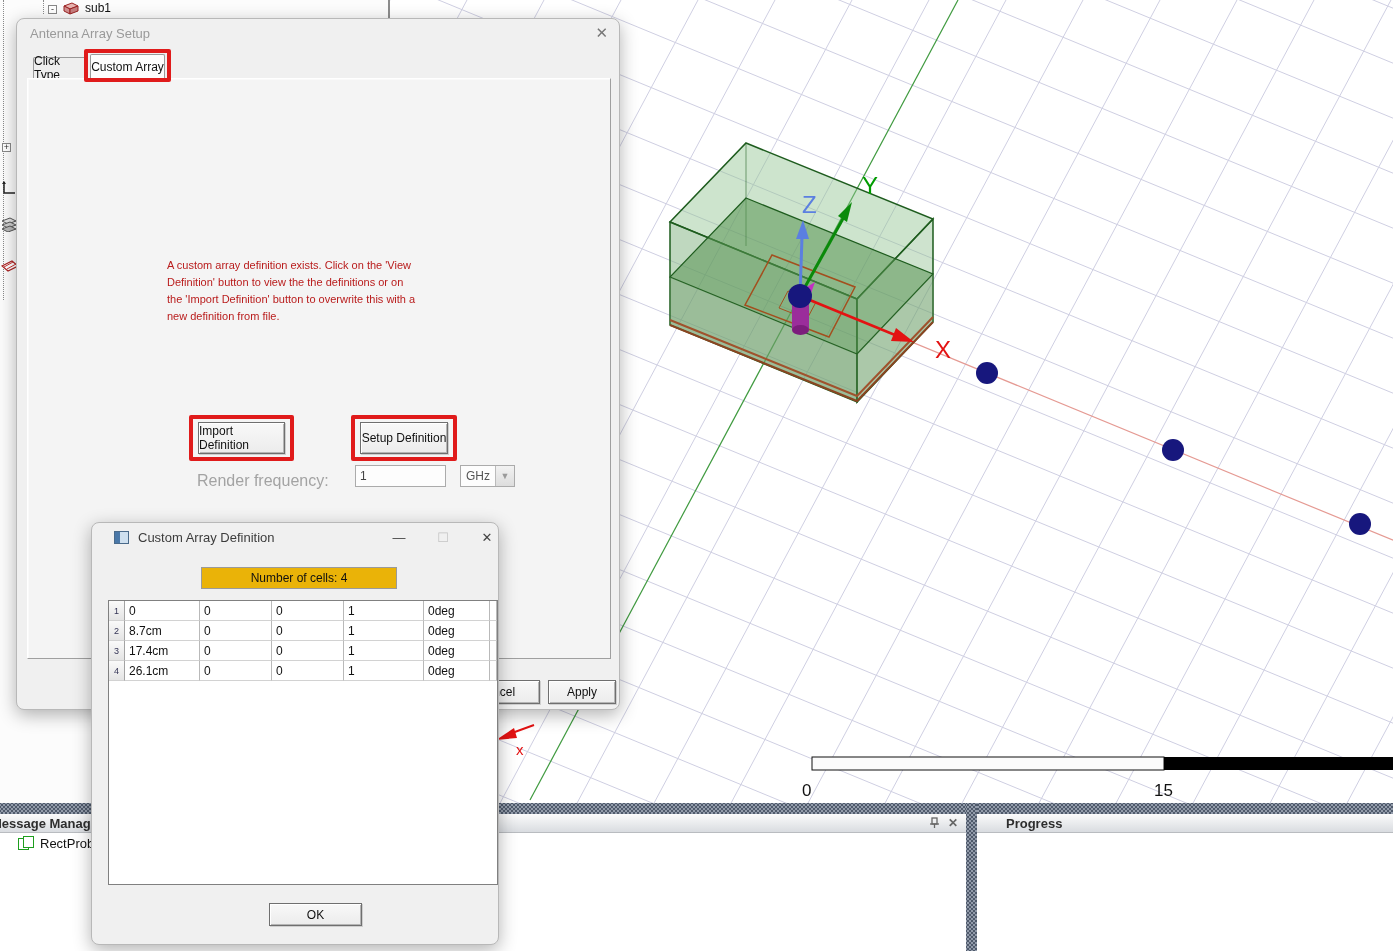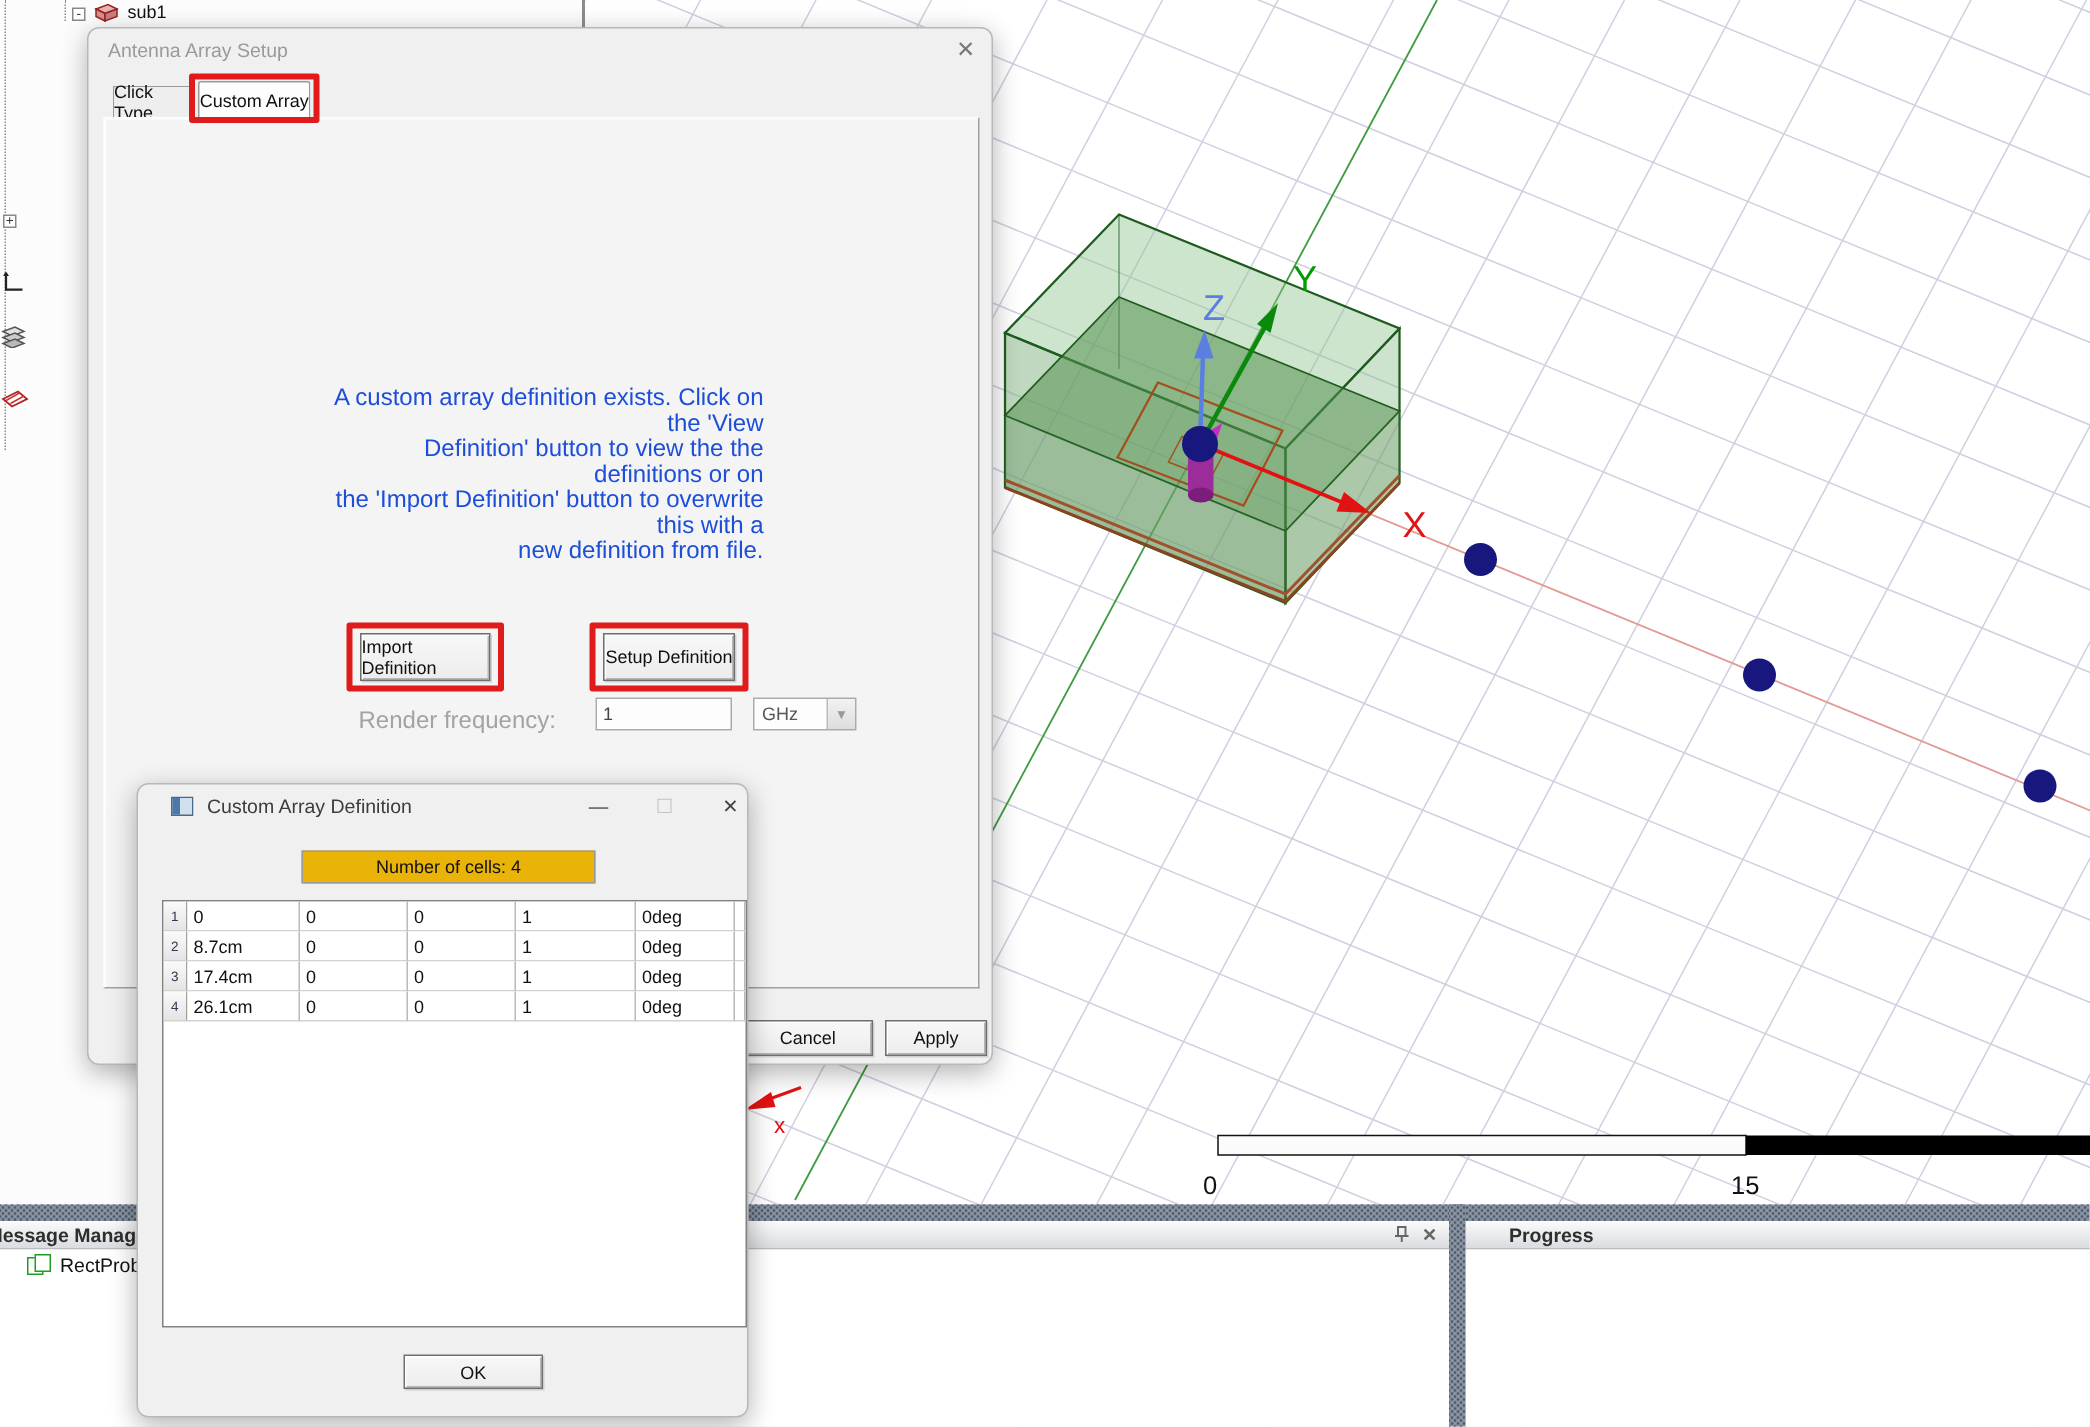--- a/index.html
+++ b/index.html
@@ -25,21 +25,21 @@
     background:linear-gradient(#f8f8f8,#ececec); border:1px solid #6f6f6f;
     box-shadow:inset 1px 1px 0 #ffffff, inset -1px -1px 0 #b5b5b5, 1px 1px 0 #cfcfcf; }
   .redbox { border:4px solid #e01b1b; border-radius:2px; }
 
   .tab { font-size:12px; color:#111; display:flex; align-items:center; justify-content:center;
     background:#eeeeee; border:1px solid #9a9a9a; border-bottom:none; border-radius:2px 2px 0 0; }
   .tab.sel { background:#fdfdfd; }
   .tabpage { background:#f4f4f4; border:1px solid #fff; border-right-color:#9f9f9f;
     border-bottom-color:#9f9f9f; box-shadow:inset 1px 1px 0 #fafafa; }
 
-  .info-line { font-size:16px; color:#1d4ed8; text-align:right; line-height:17px; }
+  .info-line { font-size:11px; color:#b91c1c; text-align:left; line-height:17px; }
   .gray-label { font-size:16px; color:#a3a3a3; }
   .tb-input { background:#fdfdfd; border:1px solid #ababab; font-size:12px; color:#444;
     padding-left:4px; display:flex; align-items:center; }
   .combo { background:#fdfdfd; border:1px solid #ababab; display:flex; font-size:12px; color:#555; }
   .combo .txt { flex:1; display:flex; align-items:center; padding-left:5px; }
   .combo .arrow { width:19px; background:linear-gradient(#f2f2f2,#ddd); border-left:1px solid #bbb;
     color:#9a9a9a; font-size:9px; display:flex; align-items:center; justify-content:center; }
 
   
   #cad-dialog { z-index:20; }
@@ -247,21 +247,21 @@
 
 <div class="abs texture" style="left:966px; top:803px; width:11px; height:148px; z-index:6;"></div>
 
 <div class="abs" style="left:977px; top:814px; width:416px; height:137px; z-index:5;">
   <div class="panel-header" style="height:19px; padding-left:29px;">
     <span>Progress</span>
   </div>
   <div class="panel-body" style="height:118px;"></div>
 </div>
 
-<div class="abs dialog" style="left:16px; top:18px; width:604px; height:692px; z-index:10;margin-left:42px;">
+<div class="abs dialog" style="left:16px; top:18px; width:604px; height:692px; z-index:10;">
   <div class="abs dlg-title" style="left:13px; top:7px;">Antenna Array Setup</div>
   <div class="abs win-x" style="right:11px; top:5px;">✕</div>
 
   <div class="abs tab" style="left:16px; top:38px; width:53px; height:21px;">Click Type</div>
   <div class="abs tab sel" style="left:73px; top:35px; width:75px; height:25px; z-index:2;">Custom Array</div>
   <div class="abs redbox" style="left:67px; top:30px; width:87px; height:33px; z-index:3;"></div>
 
   <div class="abs tabpage" style="left:10px; top:59px; width:584px; height:581px;"></div>
 
   <div class="abs" style="left:150px; top:238px; width:300px;">
@@ -272,21 +272,21 @@
   </div>
 
   <div class="abs redbox" style="left:172px; top:396px; width:105px; height:46px;"></div>
   <div class="abs btn" style="left:181px; top:403px; width:87px; height:32px;">Import Definition</div>
 
   <div class="abs redbox" style="left:334px; top:396px; width:106px; height:46px;"></div>
   <div class="abs btn" style="left:343px; top:403px; width:88px; height:32px;">Setup Definition</div>
 
   <div class="abs gray-label" style="left:180px; top:453px;">Render frequency:</div>
   <div class="abs tb-input" style="left:338px; top:446px; width:91px; height:22px;">1</div>
-  <div class="abs combo" style="left:443px; top:446px; width:69px; height:22px;">
+  <div class="abs combo" style="left:443px; top:446px; width:55px; height:22px;">
     <span class="txt">GHz</span>
     <span class="arrow">▼</span>
   </div>
 
   <div class="abs btn" style="left:436px; top:661px; width:87px; height:24px;">Cancel</div>
   <div class="abs btn" style="left:531px; top:661px; width:68px; height:24px;">Apply</div>
 </div>
 
 <div class="abs dialog" id="cad-dialog" style="left:91px; top:522px; width:408px; height:423px;">
   <div class="abs" style="left:12px; top:0; width:100%; height:29px; display:flex; align-items:center;">

